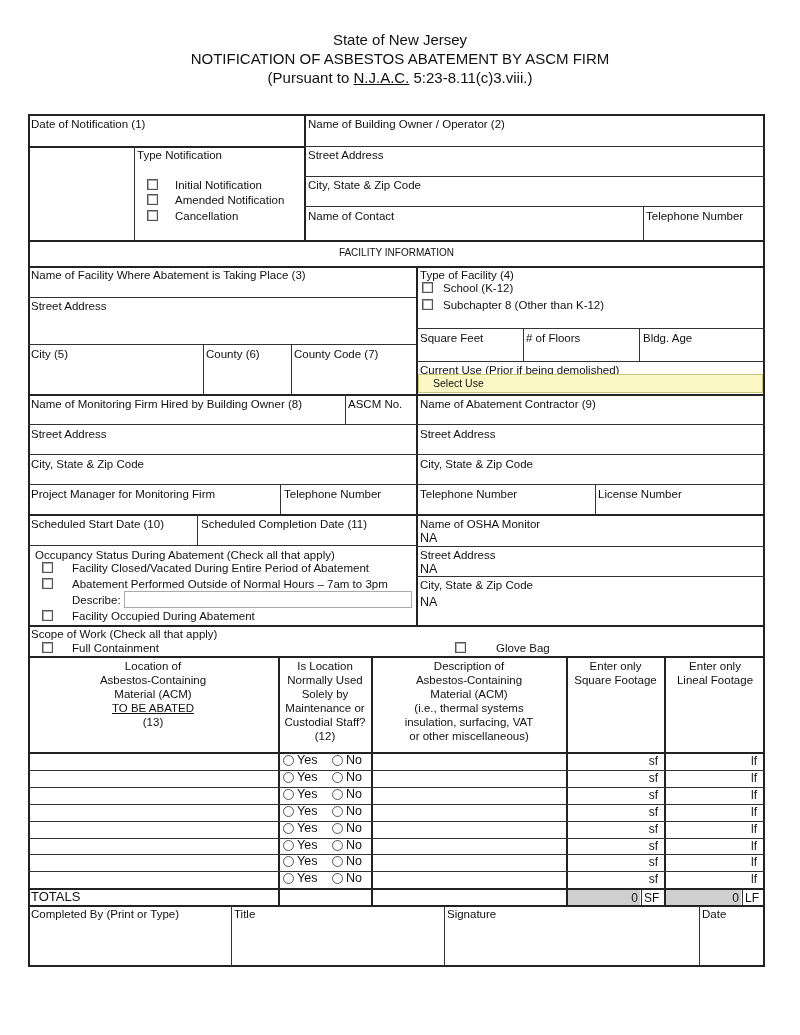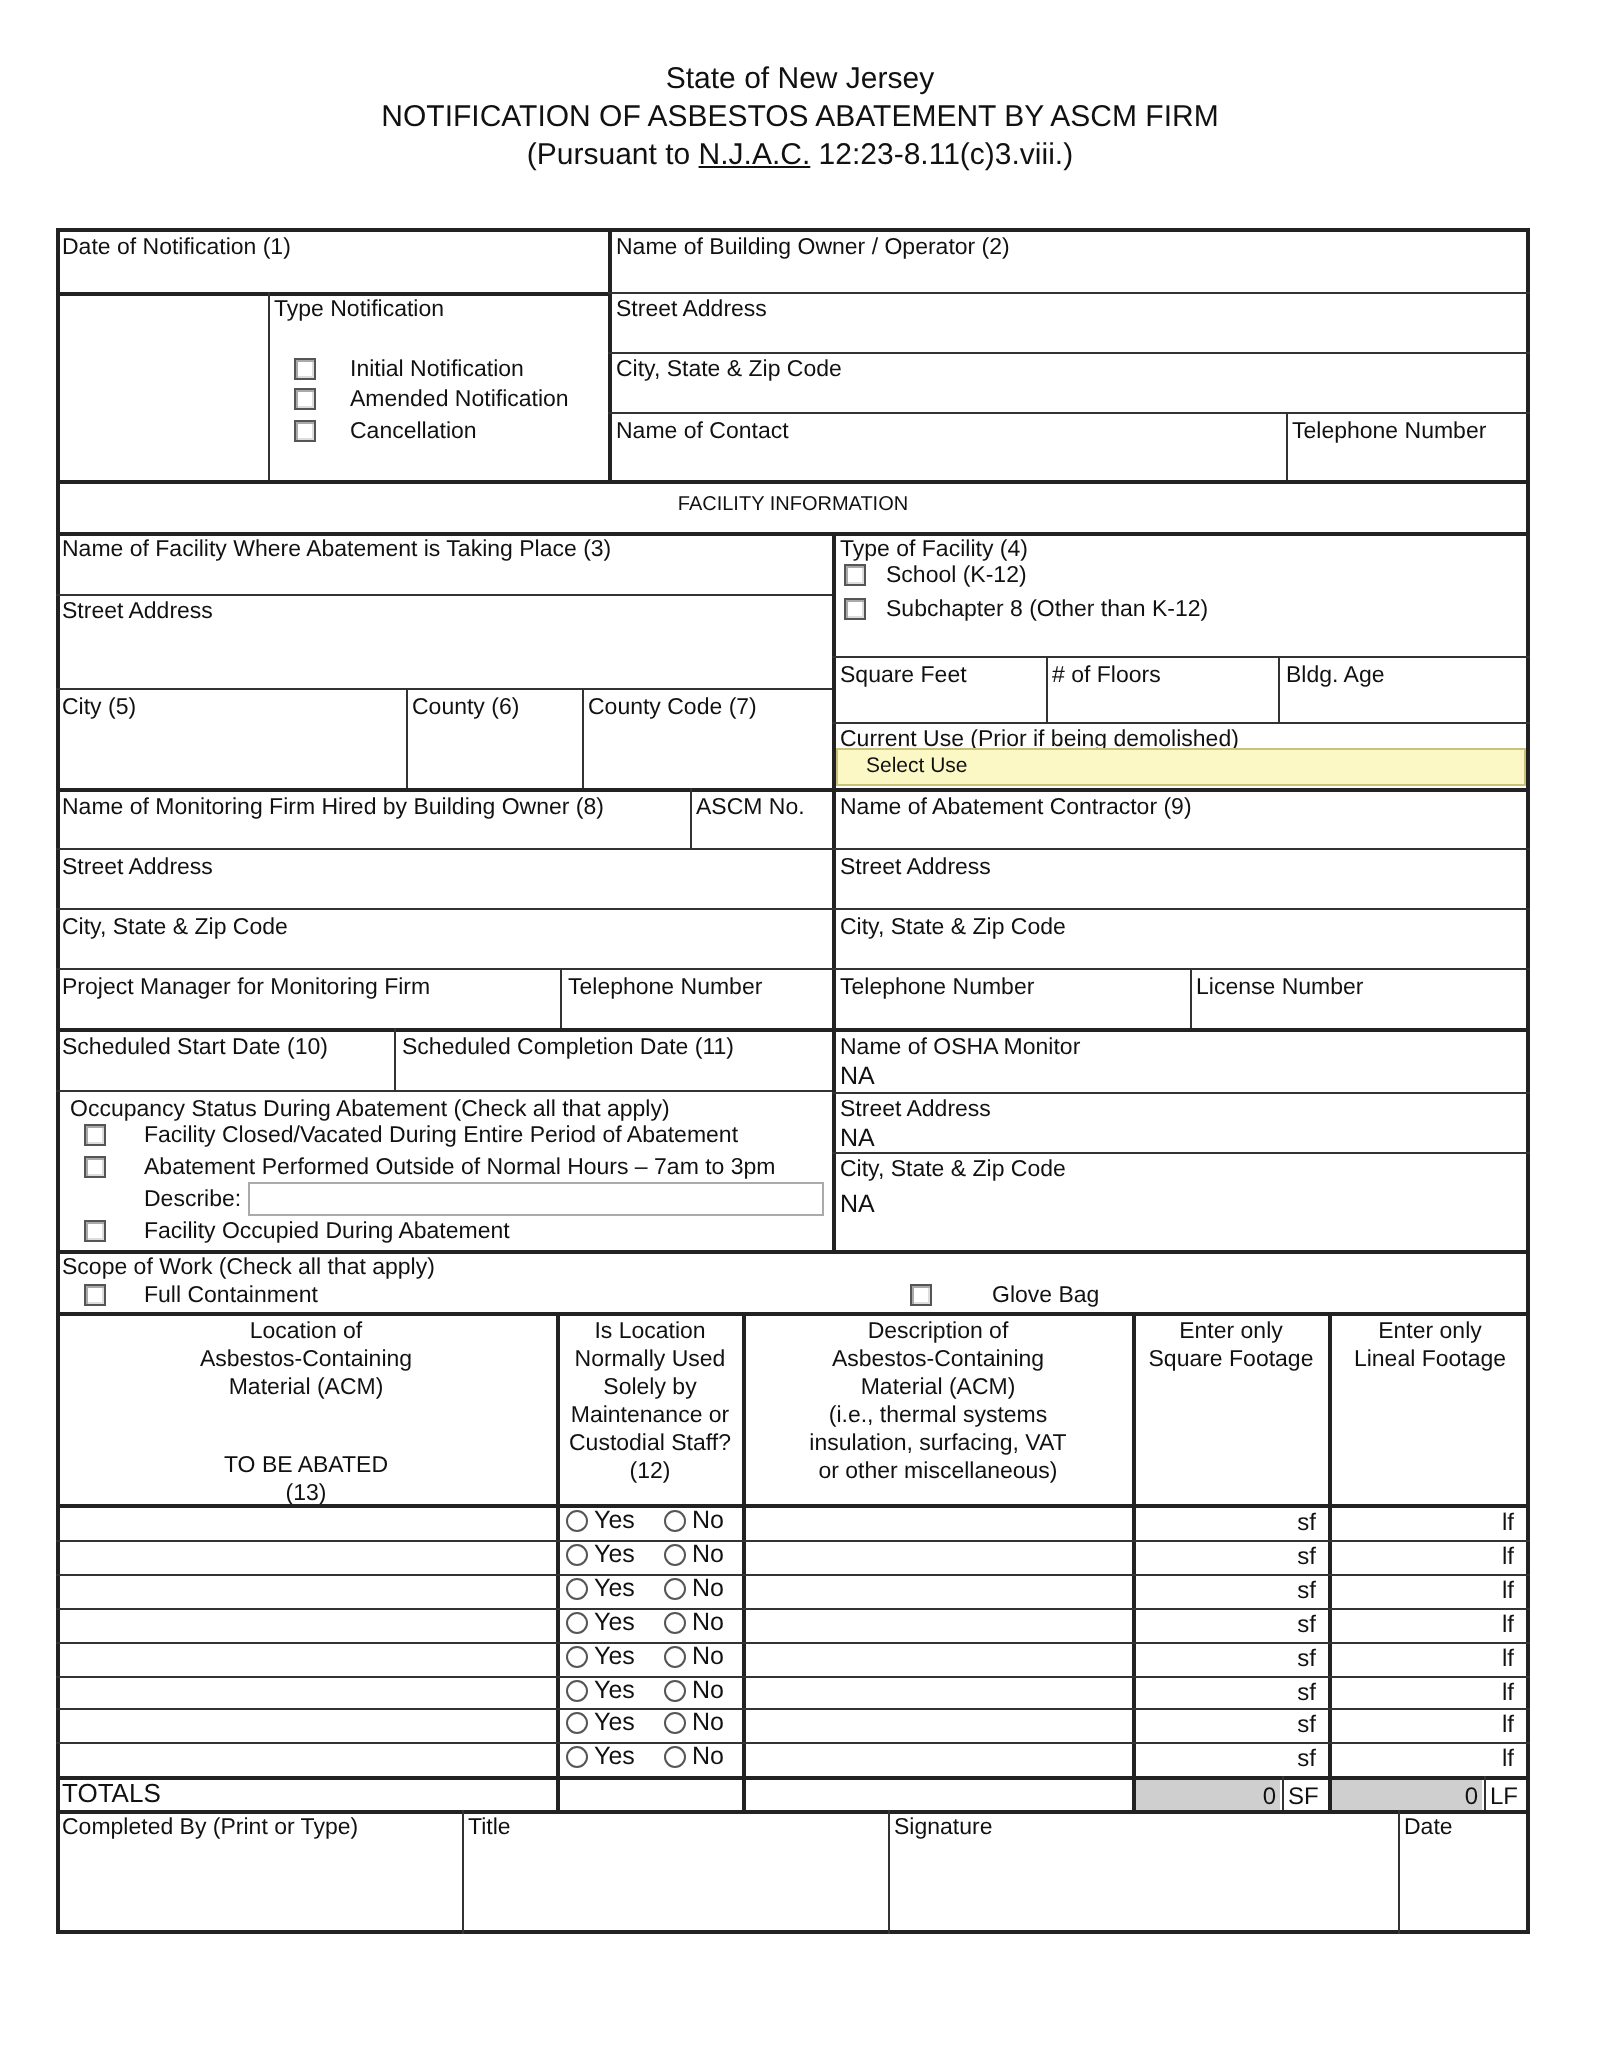--- a/index.html
+++ b/index.html
@@ -26,21 +26,21 @@
   .gray { position:absolute; background:#cfcfcf; }
   .unit { position:absolute; font-size:12px; line-height:14px; text-align:right; }
   .input-area { position:absolute; }
 </style>
 </head>
 <body>
 
 <div class="hdr" style="top:30px;">State of New Jersey</div>
 <div class="hdr" style="top:49px;">NOTIFICATION OF ASBESTOS ABATEMENT BY ASCM FIRM</div>
 <div class="hdr" style="top:68px;">
-  <span>(Pursuant to </span><u>N.J.A.C.</u><span> 12:23-8.11(c)3.viii.)</span>
+  <span>(Pursuant to </span><u>N.J.A.C.</u><span> 5:23-8.11(c)3.viii.)</span>
 </div>
 
 <div class="frame"></div>
 
 <div class="vlb" style="left:304px; top:114px; height:126px;"></div>
 <div class="hlb" style="left:28px; top:146px; width:276px;"></div>
 <div class="hl" style="left:304px; top:146px; width:461px;"></div>
 <div class="vl" style="left:134px; top:146px; height:94px;"></div>
 <div class="hl" style="left:304px; top:176px; width:461px;"></div>
 <div class="hl" style="left:304px; top:206px; width:461px;"></div>
@@ -175,21 +175,21 @@
 
 <div class="vlb" style="left:278px; top:656px; height:249px;"></div>
 <div class="vlb" style="left:371px; top:656px; height:249px;"></div>
 <div class="vlb" style="left:566px; top:656px; height:249px;"></div>
 <div class="vlb" style="left:664px; top:656px; height:249px;"></div>
 
 <div class="lbl center" style="left:28px; top:659px; width:250px;">
   <div>Location of</div>
   <div>Asbestos-Containing</div>
   <div>Material (ACM)</div>
-  <div style="margin-top:25px;">TO BE ABATED</div>
+  <div style="text-decoration:underline;">TO BE ABATED</div>
   <div>(13)</div>
 </div>
 <div class="lbl center" style="left:279px; top:659px; width:92px;">
   <div>Is Location</div>
   <div>Normally Used</div>
   <div>Solely by</div>
   <div>Maintenance or</div>
   <div>Custodial Staff?</div>
   <div>(12)</div>
 </div>

